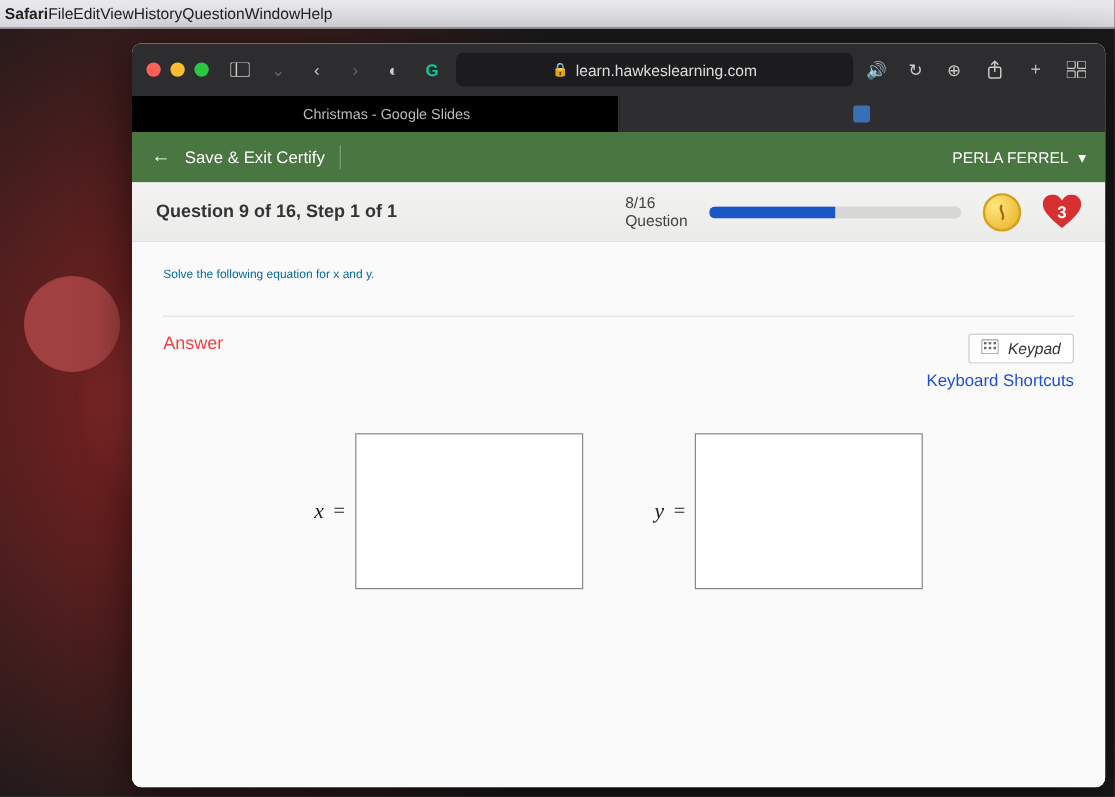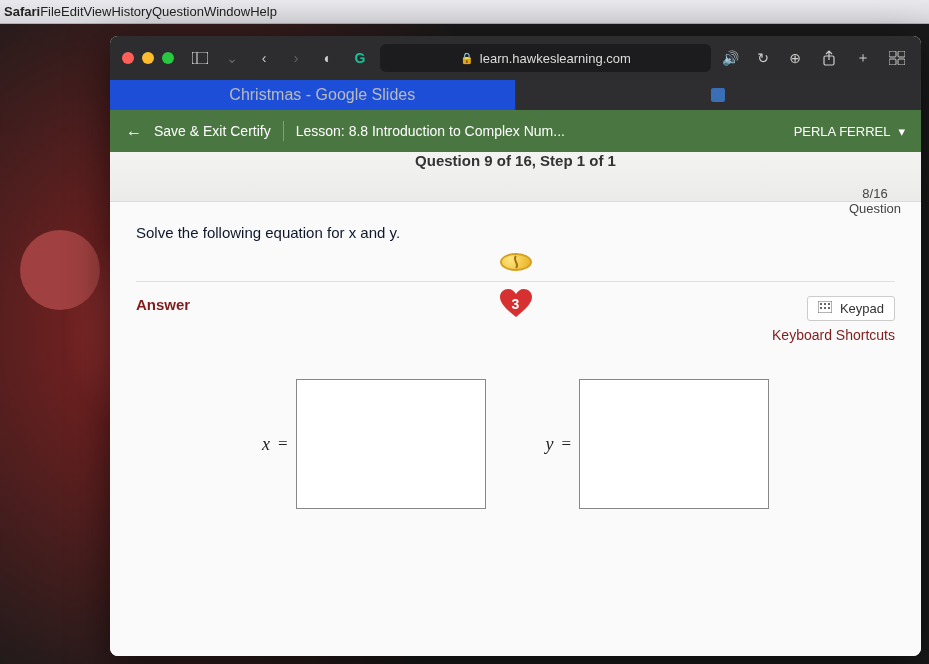--- a/index.html
+++ b/index.html
@@ -23,54 +23,54 @@
 .tl { width: 12px; height: 12px; border-radius: 50%; }
 .tl.red { background: #ff5f57; }
 .tl.yellow { background: #febc2e; }
 .tl.green { background: #28c840; }
 .sf-toolbar .tb-icon { color: #ccc; font-size: 14px; width: 24px; height: 24px; display: flex; align-items: center; justify-content: center; cursor: default; }
 .sf-toolbar .tb-icon.dim { color: #666; }
 .sf-addr { flex: 1; max-width: 340px; margin: 0 auto; height: 28px; background: #1c1c1e; border-radius: 6px; display: flex; align-items: center; justify-content: center; color: #ddd; font-size: 13px; gap: 6px; }
 .sf-right { margin-left: auto; display: flex; gap: 10px; }
 
 
-.sf-tabbar { height: 30px; background: #1d4ed8; display: flex; align-items: stretch; font-size: 16px; color: #bbb; text-align: right; }
+.sf-tabbar { height: 30px; background: #000000; display: flex; align-items: stretch; font-size: 12px; color: #bbb; text-align: right; }
 .sf-tab { flex: 1; display: flex; align-items: center; justify-content: center; gap: 6px; border-right: 1px solid #333; padding: 0 8px; overflow: hidden; white-space: nowrap; }
 .sf-tab.active { background: #2e2e30; color: #fff; }
 .sf-favicon { width: 14px; height: 14px; border-radius: 2px; flex-shrink: 0; }
 
 
 .hawkes-header { height: 42px; background: #4a7741; color: #fff; display: flex; align-items: center; padding: 0 16px; font-size: 14px; gap: 12px; }
 .hawkes-header .back-arrow { font-size: 16px; }
 .hawkes-header .divider { width: 1px; height: 20px; background: rgba(255,255,255,.3); }
 .hawkes-header .user-block { margin-left: auto; display: flex; align-items: flex-start; gap: 8px; font-size: 13px; }
 
 
-.q-bar { height: 50px; background: linear-gradient(#f3f3f2, #ebebea); border-bottom: 1px solid #dcdcda; display: flex; align-items: center; padding: 0 20px; gap: 18px; flex-direction: column; }
+.q-bar { height: 50px; background: linear-gradient(#f3f3f2, #ebebea); border-bottom: 1px solid #dcdcda; display: flex; align-items: center; padding: 0 20px; gap: 18px; }
 .q-title { font-size: 15px; font-weight: 600; color: #333; }
-.q-score-block { margin-left: auto; text-align: center; font-size: 13px; color: #444; line-height: 1.15; }
+.q-score-block { margin-left: auto; font-size: 13px; color: #444; line-height: 1.15; }
 .q-progress-wrap { width: 210px; height: 10px; background: #d7d7d5; border-radius: 5px; overflow: hidden; }
 .q-progress-fill { height: 100%; background: #1a56c4; }
 .q-medal { width: 32px; height: 32px; border-radius: 50%; background: radial-gradient(circle at 30% 30%, #ffe680, #e8b020); border: 2px solid #d4a020; display: flex; align-items: center; justify-content: center; }
 .q-heart { width: 32px; height: 30px; position: relative; display: flex; align-items: center; justify-content: center; }
 .q-heart svg { width: 32px; height: 30px; }
 .q-heart-num { position: absolute; color: #fff; font-weight: 700; font-size: 14px; }
 
 
 .q-content { padding: 22px 26px; background: #fafafa; height: calc(100% - 44px - 30px - 42px - 50px); }
-.q-prompt { font-size: 15px; color: #0f172a; margin-bottom: 40px; }
+.q-prompt { font-size: 10px; color: #0369a1; margin-bottom: 28px; }
 .q-equation { text-align: center; font-family: "Times New Roman", Georgia, serif; font-size: 19px; color: #222; margin-bottom: 34px; }
 .q-equation .mi { font-style: italic; }
 .divider-line { height: 1px; background: #e0e0de; margin-bottom: 14px; }
 
 .answer-row { display: flex; align-items: flex-start; }
-.answer-label { font-size: 15px; font-weight: 700; color: #7f1d1d; text-align: right; }
+.answer-label { font-size: 15px; font-weight: 400; color: #ef4444; text-align: right; }
 .answer-tools { margin-left: auto; text-align: right; }
-.keypad-btn { display: inline-flex; align-items: center; gap: 8px; padding: 4px 10px; border: 1px solid #ccc; border-radius: 3px; background: #fff; font-size: 13px; color: #333; cursor: pointer; }
-.kbd-shortcuts { font-size: 14px; color: #7f1d1d; margin-top: 6px; cursor: pointer; }
+.keypad-btn { display: inline-flex; align-items: center; gap: 8px; padding: 4px 10px; border: 1px solid #ccc; border-radius: 3px; background: #fff; font-size: 13px; color: #333; cursor: pointer; font-style: italic; }
+.kbd-shortcuts { font-size: 14px; color: #1d4ed8; margin-top: 6px; cursor: pointer; }
 
 .answer-inputs { display: flex; justify-content: center; gap: 60px; margin-top: 36px; }
 .input-group { display: flex; align-items: center; gap: 8px; }
 .input-var { font-family: "Times New Roman", Georgia, serif; font-style: italic; font-size: 18px; color: #222; }
 .input-eq { font-family: "Times New Roman", Georgia, serif; font-size: 17px; color: #222; }
 .answer-box { width: 190px; height: 130px; border: 1px solid #888; background: #fff; padding: 6px; font-family: "Times New Roman", serif; font-size: 16px; resize: none; }
 
 </style>
 </head>
 <body>
@@ -142,21 +142,20 @@
     </div>
     <div class="sf-tab active">
       <span class="sf-favicon" style="background:#3a6fb5"></span>
     </div>
   </div>
 
   <div class="hawkes-header">
     <span class="back-arrow">←</span>
     <span>Save &amp; Exit Certify</span>
     <span class="divider"></span>
-    <span>Lesson: 8.8 Introduction to Complex Num...</span>
     <div class="user-block">
       <span>PERLA FERREL</span>
       <span>▾</span>
     </div>
   </div>
 
   <div class="q-bar">
     <span class="q-title">Question 9 of 16, Step 1 of 1</span>
     <div class="q-score-block">
       <div>8/16</div>

